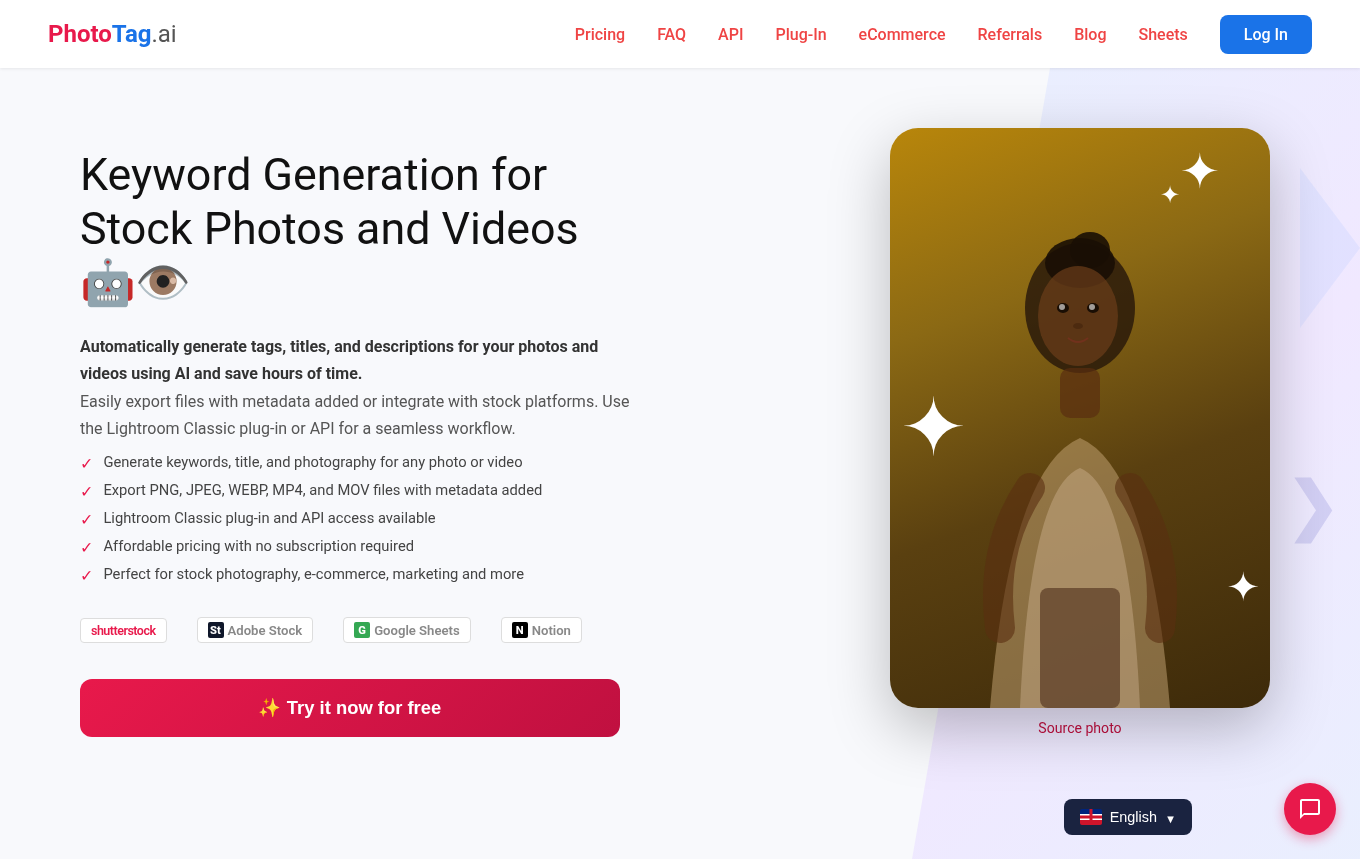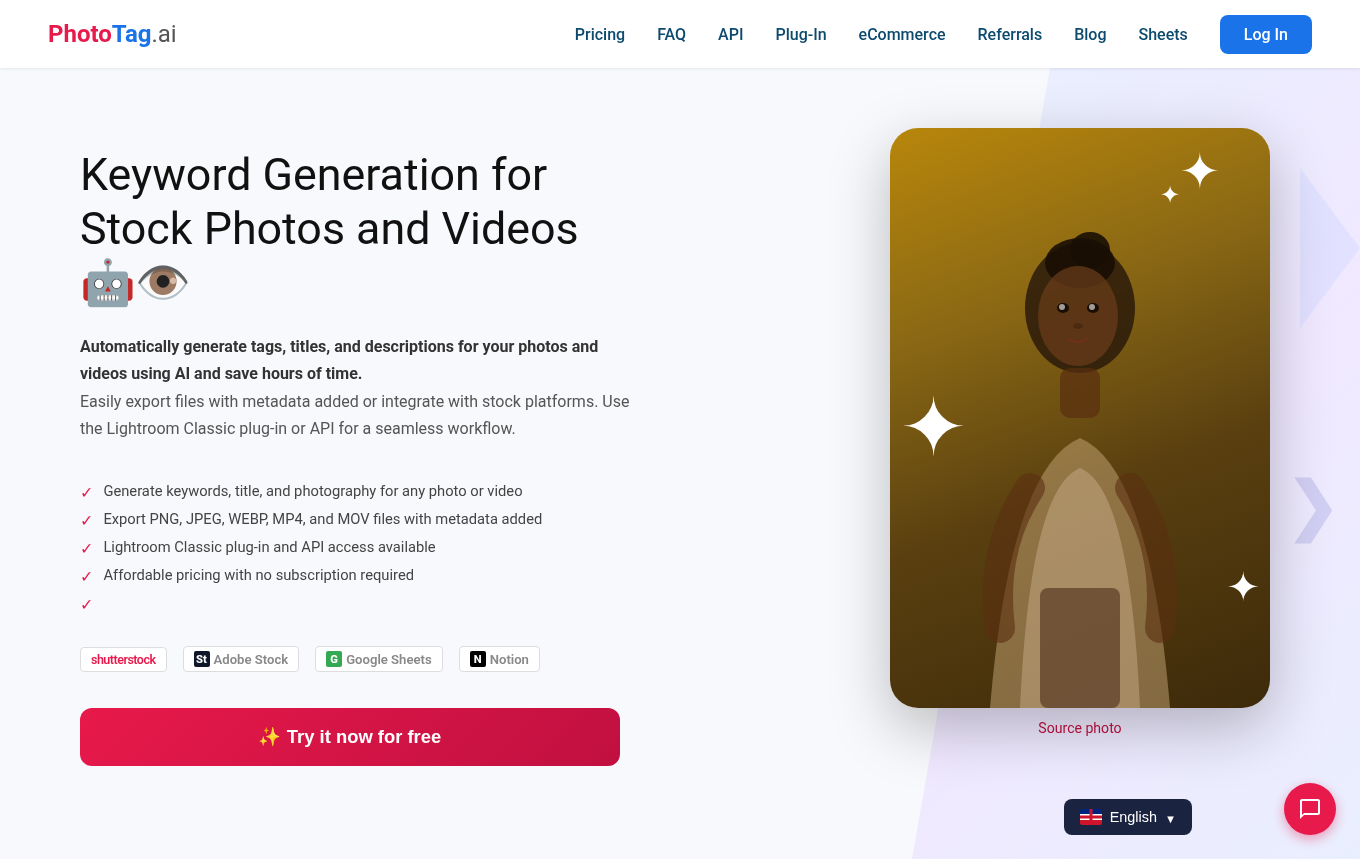--- a/index.html
+++ b/index.html
@@ -33,21 +33,21 @@
     .logo-tag { color: #1a73e8; }
     .logo-ai { color: #555; font-weight: 400; }
     .nav-links {
       display: flex;
       align-items: center;
       gap: 32px;
       list-style: none;
     }
     .nav-links a {
       text-decoration: none;
-      color: #0c4a6e;
+      color: #ef4444;
       font-size: 1rem;
       font-weight: 500;
     }
     .btn-login {
       background: #1a73e8;
       color: #fff !important;
       padding: 10px 24px;
       border-radius: 8px;
       font-weight: 600;
       font-size: 0.95rem;
@@ -96,21 +96,21 @@
       font-size: 1rem;
       color: #333;
       line-height: 1.7;
     }
     .hero-subtitle strong { font-weight: 700; }
 
     .hero-desc {
       font-size: 1rem;
       color: #555;
       line-height: 1.7;
-      margin-bottom: 40px;
+      margin-bottom: 11px;
     }
 
     
     .feature-list {
       list-style: none;
       margin-bottom: 32px;
     }
     .feature-list li {
       display: flex;
       align-items: flex-start;
@@ -123,21 +123,21 @@
       color: #e8194b;
       font-size: 1rem;
       margin-top: 1px;
       flex-shrink: 0;
     }
 
     
     .partners {
       display: flex;
       align-items: center;
-      gap: 16px;
+      gap: 30px;
       margin-bottom: 36px;
       flex-wrap: wrap;
     }
     .partner-logo {
       font-size: 0.82rem;
       color: #888;
       font-weight: 600;
       display: flex;
       align-items: center;
       gap: 4px;
@@ -363,20 +363,21 @@
       <li>
         <span class="check-icon">✓</span>
         <span>Lightroom Classic plug-in and API access available</span>
       </li>
       <li>
         <span class="check-icon">✓</span>
         <span>Affordable pricing with no subscription required</span>
       </li>
       <li>
         <span class="check-icon">✓</span>
+        <span>Perfect for stock photography, e-commerce, marketing and more</span>
       </li>
     </ul>
 
     
     <div class="partners">
       <span class="partner-logo p-shutterstock">shutterstock</span>
       <span class="partner-logo">
         <span class="p-icon p-adobe">St</span>
         Adobe Stock
       </span>

